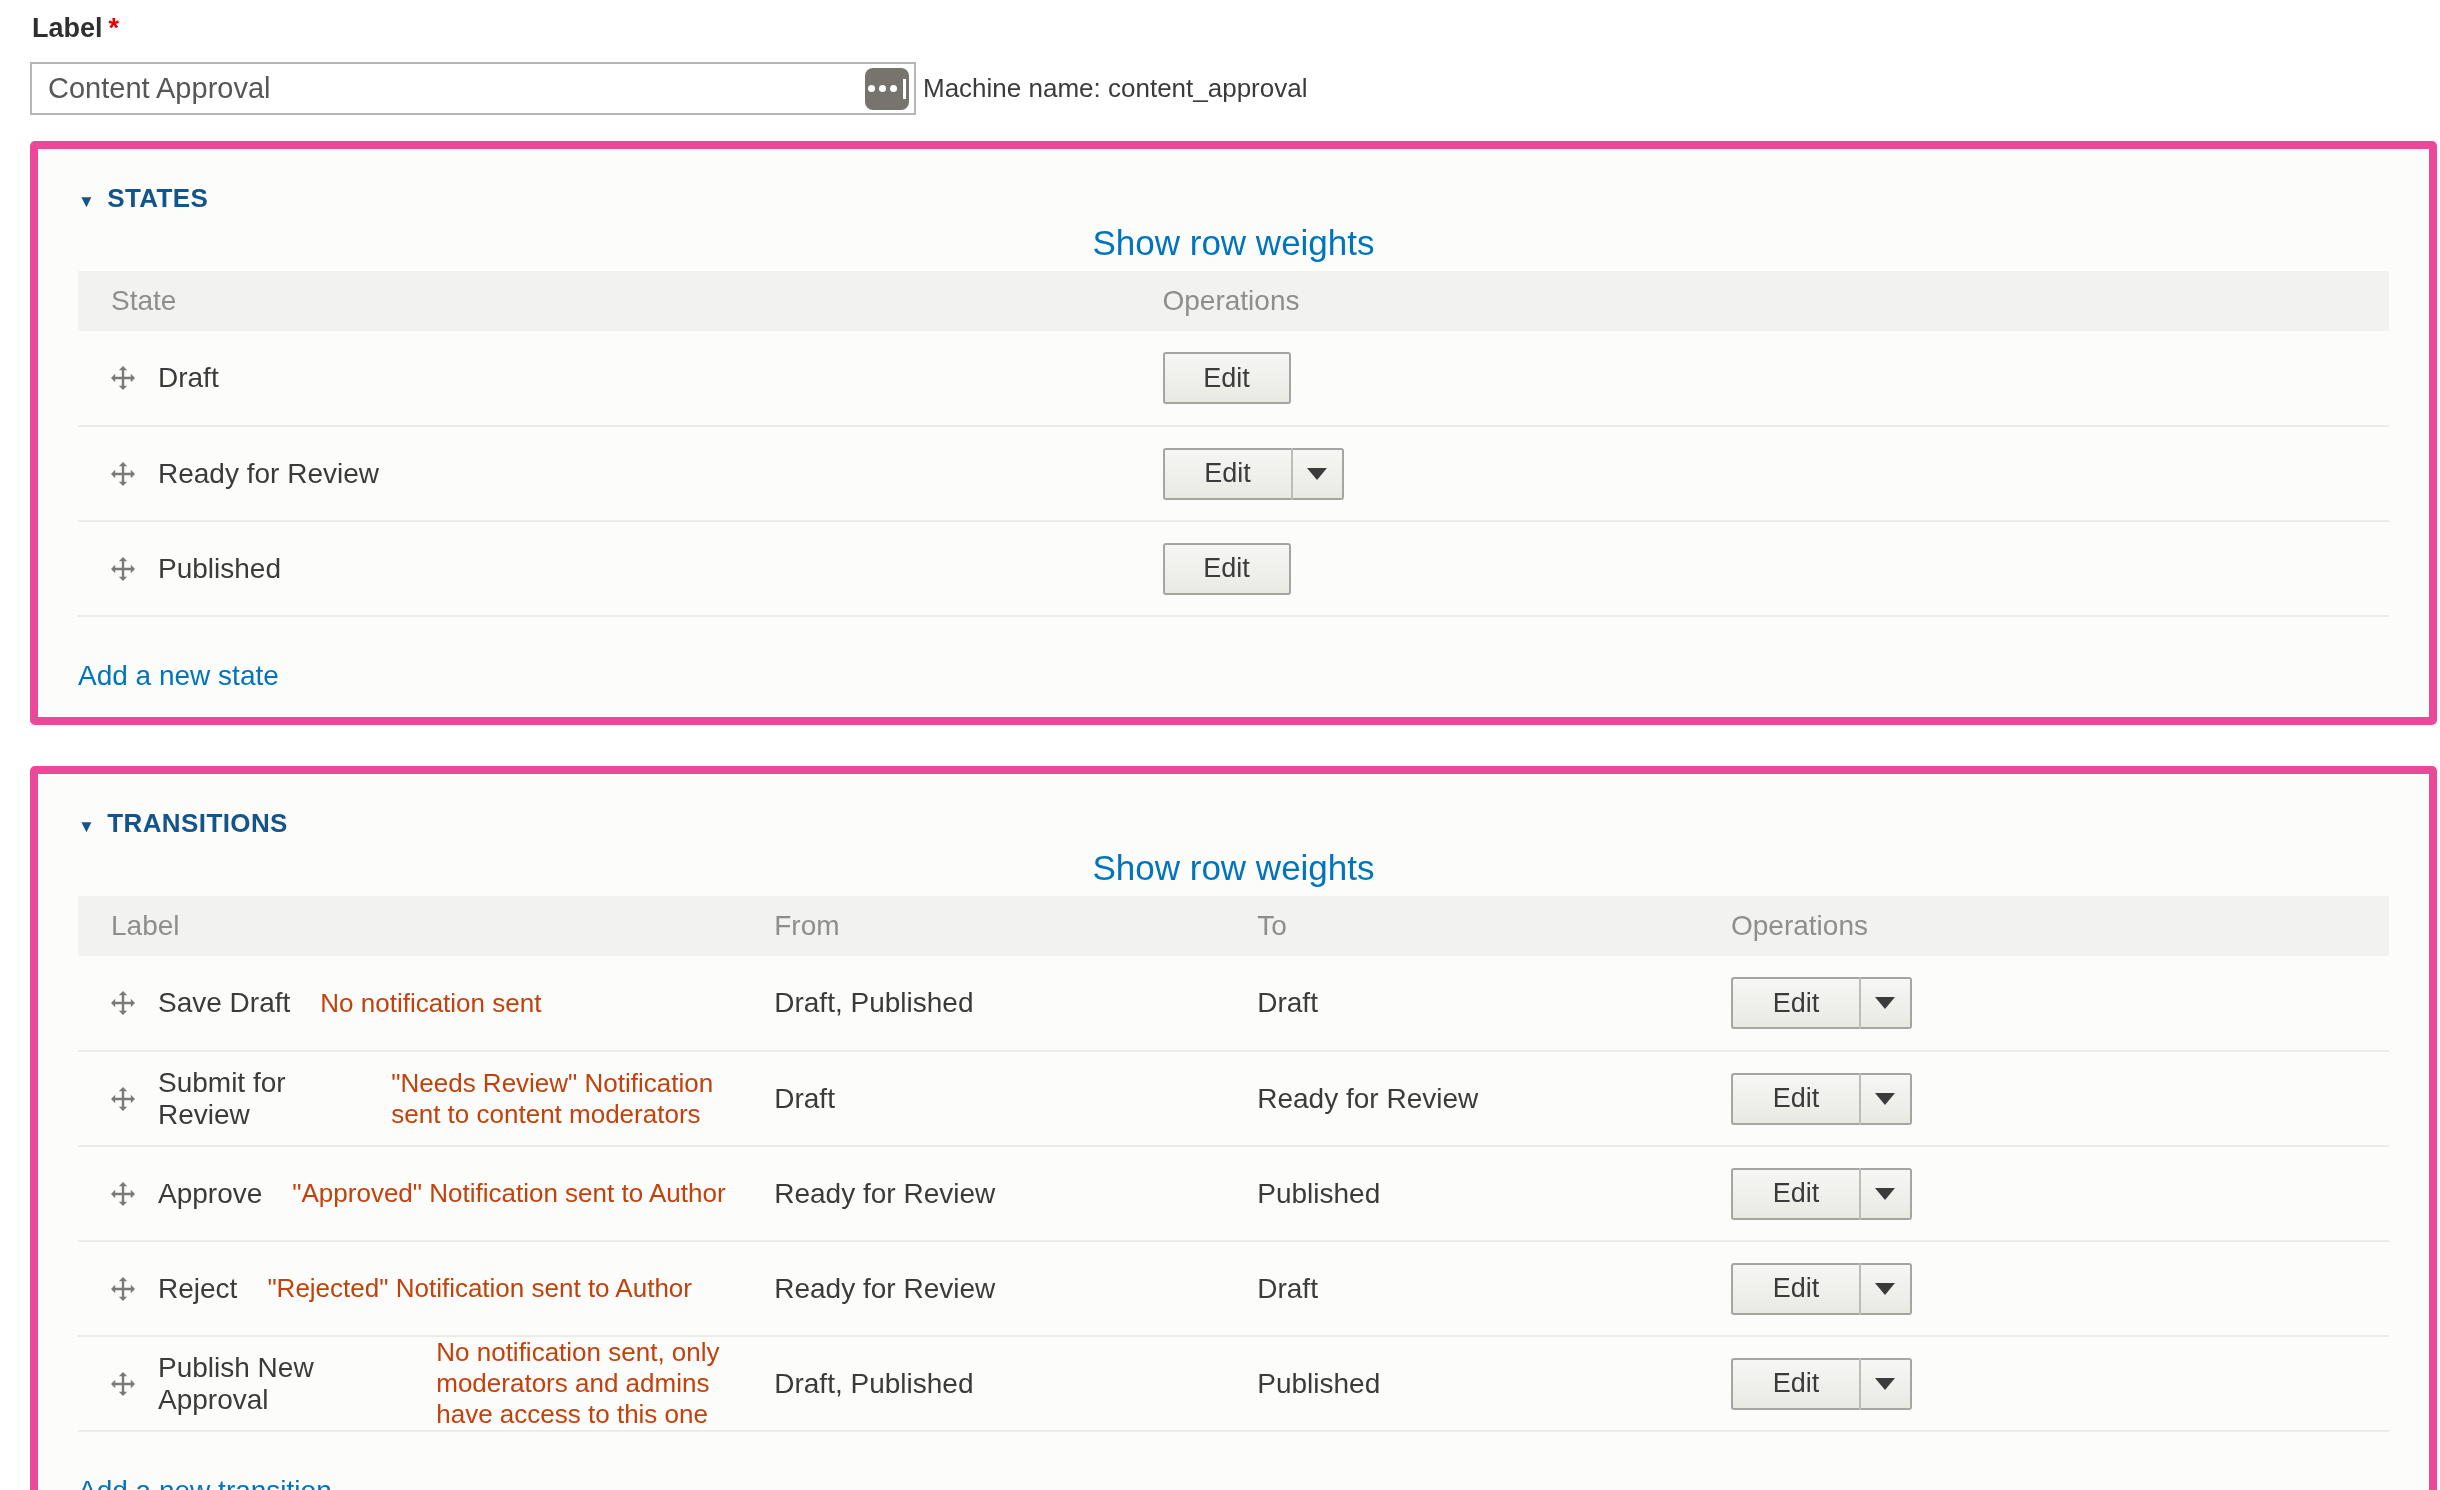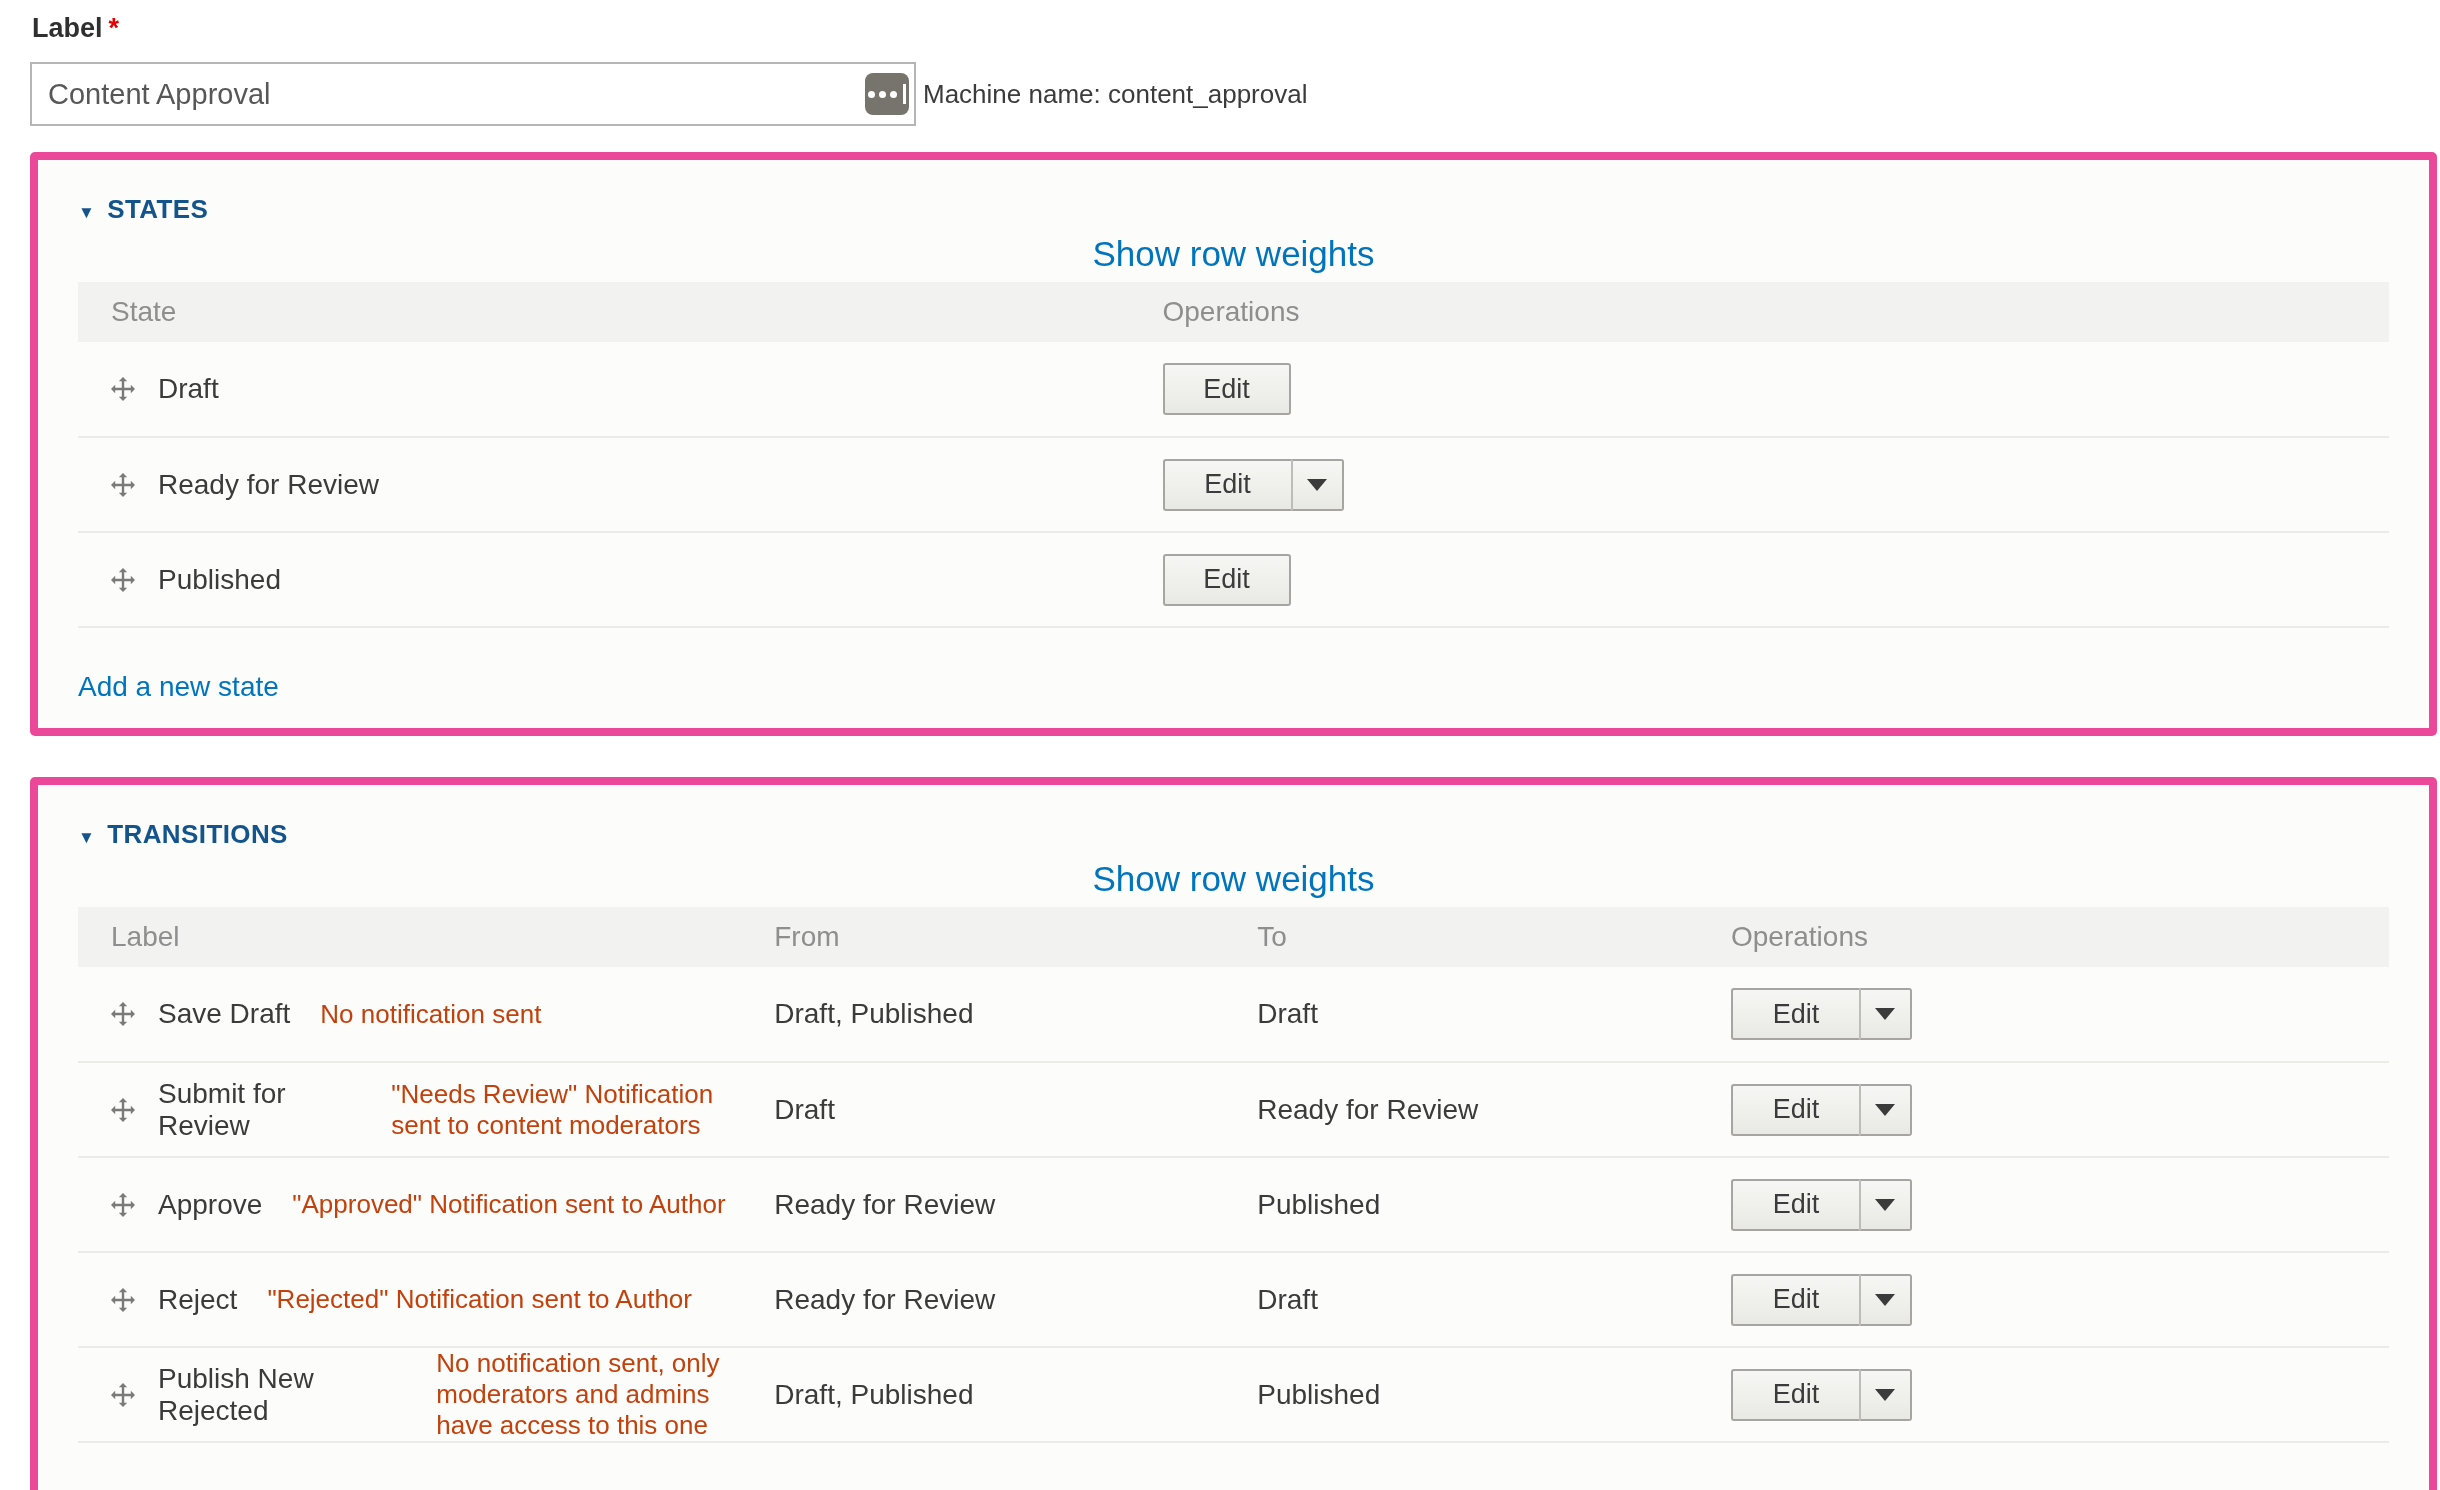--- a/index.html
+++ b/index.html
@@ -10,21 +10,21 @@
     color: #3b3b3b;
   }
   .content { padding: 8px 3px 0 30px; }
 
   
   .field-label { margin: 4px 0 0 2px; font-size: 27px; font-weight: bold; color: #2f2f2f; line-height: 32px; }
   .req { color: #e40000; font-weight: bold; margin-left: 6px; }
   .input-row { display: flex; align-items: center; margin-top: 18px; }
   .textfield { position: relative; width: 886px; }
   .textfield input {
-    width: 100%; height: 64px; border: 2px solid #b5b5b5; background: #fff;
+    width: 100%; height: 53px; border: 2px solid #b5b5b5; background: #fff;
     font-family: inherit; font-size: 29px; color: #575757; padding: 0 60px 0 16px;
   }
   .machine-btn {
     position: absolute; right: 7px; top: 50%; transform: translateY(-50%);
     width: 44px; height: 42px; background: #77746e; border: none; border-radius: 8px;
     display: flex; align-items: center; justify-content: center; gap: 4px; cursor: pointer;
   }
   .machine-btn .dot { width: 7px; height: 7px; border-radius: 50%; background: #fff; }
   .machine-btn .bar { width: 3px; height: 20px; background: #fff; margin-left: 2px; }
   .machine-name { margin-left: 7px; font-size: 26px; color: #3b3b3b; }
@@ -291,21 +291,21 @@
           </td>
         </tr>
         <tr class="t-row-5">
           <td>
               <div class="cell-flex">
             <span class="handle">
                   <svg width="24" height="24" viewBox="0 0 20 20">
                     <path d="M10 0 L6.5 3.5 H9 V9 H3.5 V6.5 L0 10 L3.5 13.5 V11 H9 V16.5 H6.5 L10 20 L13.5 16.5 H11 V11 H16.5 V13.5 L20 10 L16.5 6.5 V9 H11 V3.5 H13.5 Z" fill="#7a7a7a"></path>
                   </svg>
                 </span>
-            <span>Publish New Rejected</span>
+            <span>Publish New Approval</span>
             <span class="annotation">No notification sent, only moderators and admins have access to this one</span>
           </div>
             </td>
           <td>Draft, Published</td>
           <td>Published</td>
           <td>
             <span class="btn-group">
               <button class="btn btn-main">Edit</button>
               <button class="btn btn-toggle">
                   <span class="tri"></span>

